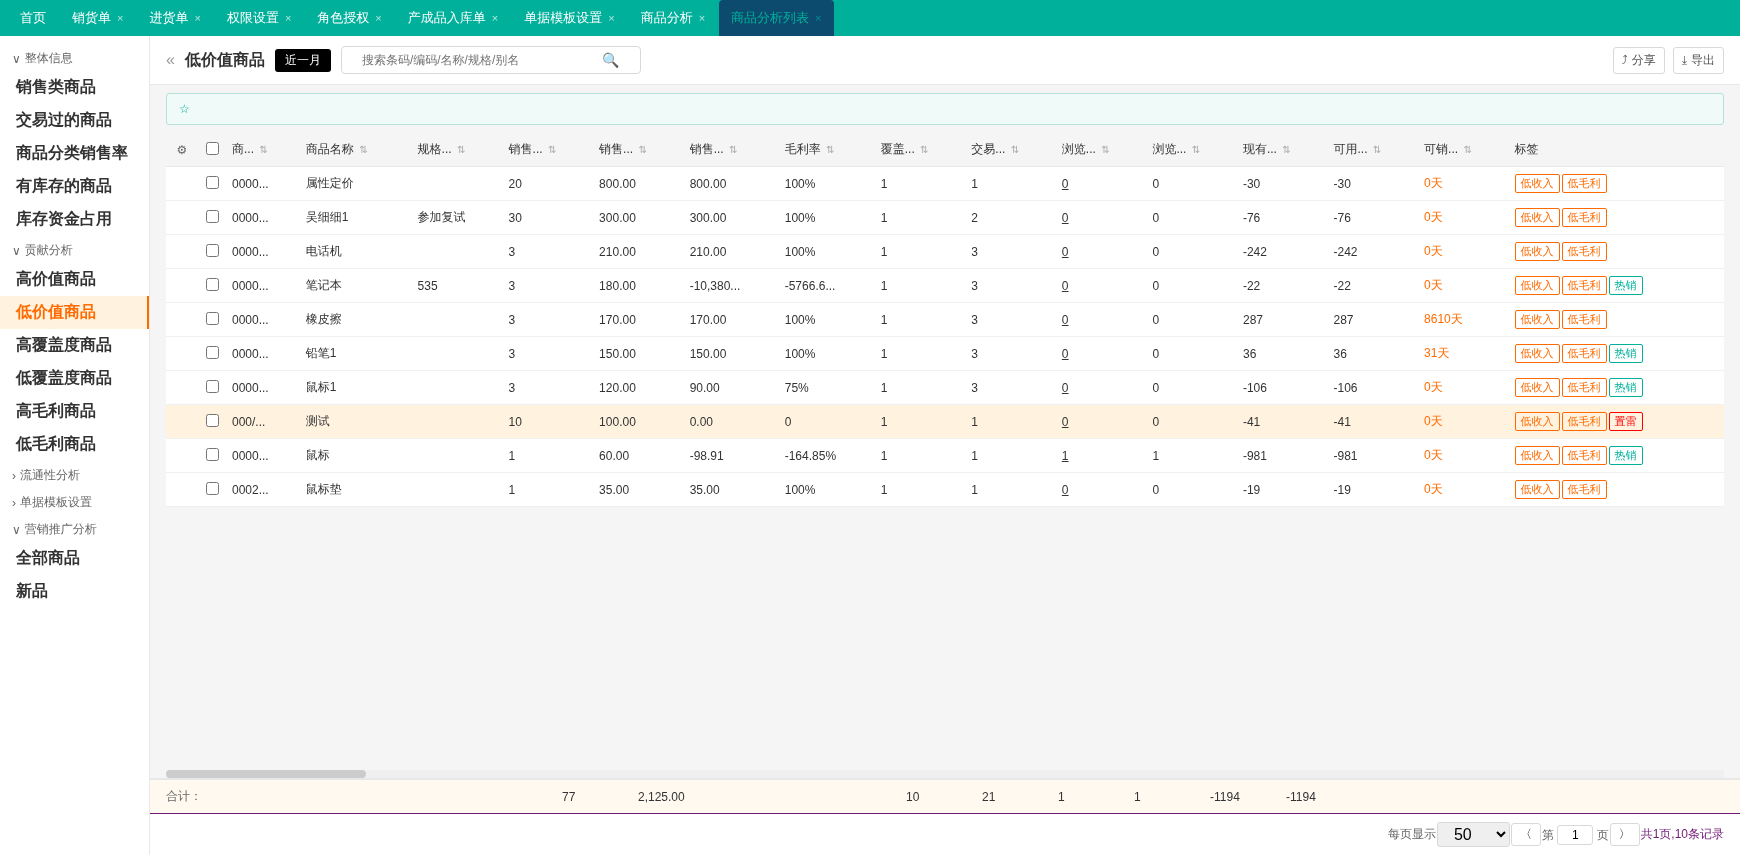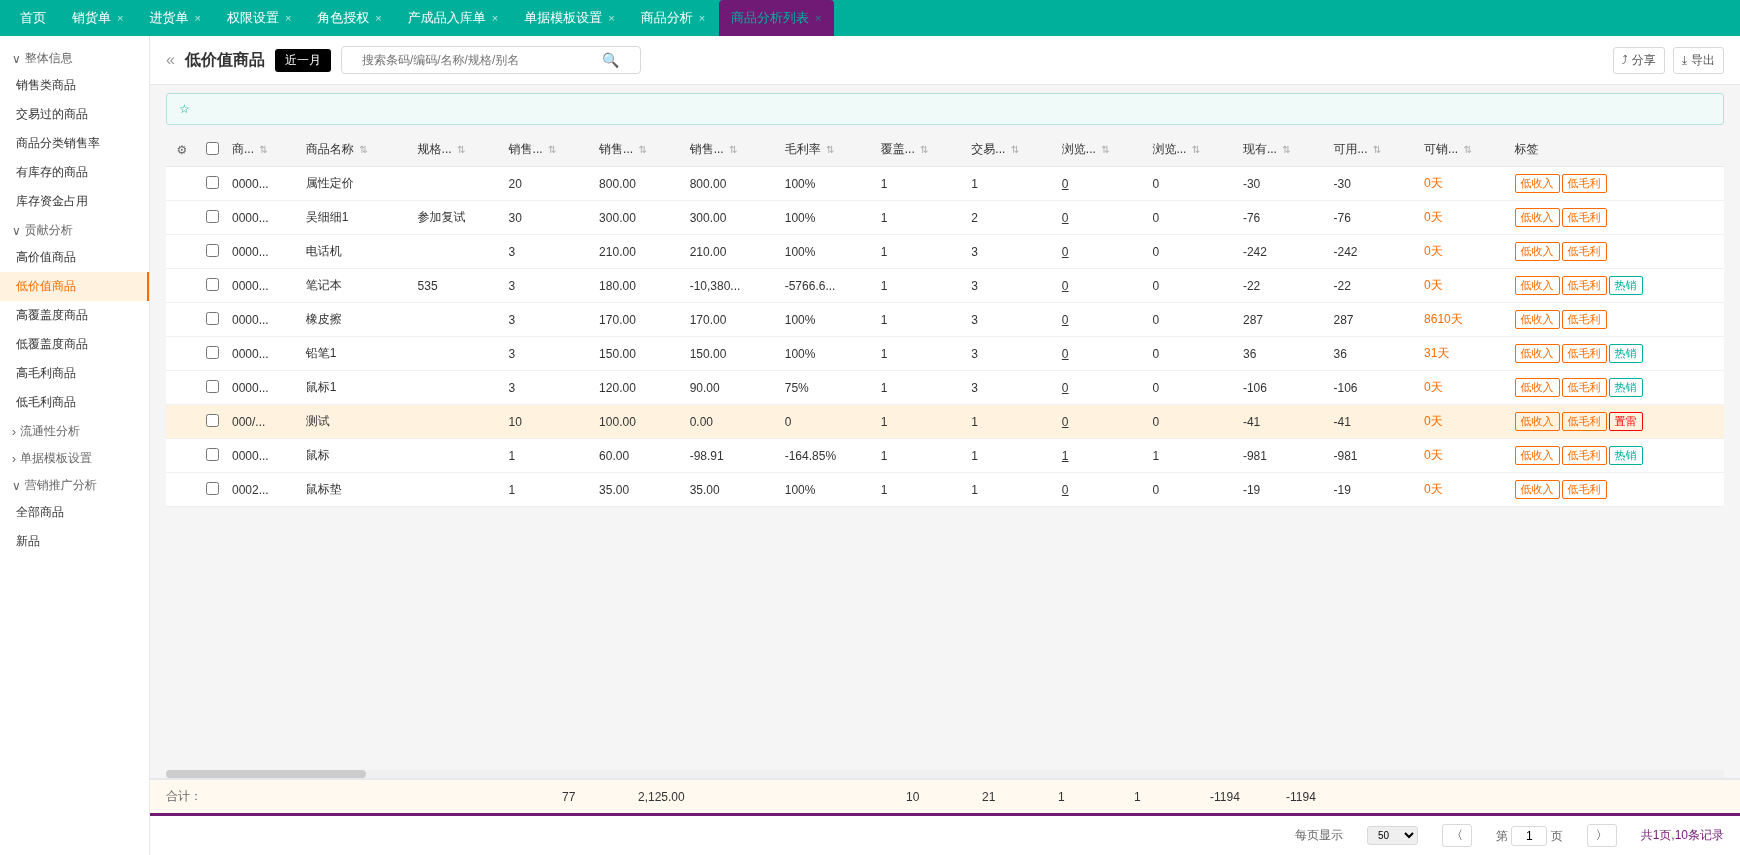--- a/index.html
+++ b/index.html
@@ -1,30 +1,30 @@
 <!DOCTYPE html>
 <html><head>
   <meta charset="utf-8">
   <style>
     * { margin: 0; padding: 0; box-sizing: border-box; }
     body { font-family: 'Microsoft YaHei', Arial, sans-serif; font-size: 12px; background: #f5f5f5; color: #333; width: 1740px; min-height: 855px; overflow-x: hidden; }
 
     
     .top-nav { display: flex; align-items: center; background: #00b09b; height: 36px; padding: 0 8px; gap: 2px; }
     .nav-item { color: #fff; padding: 0 12px; height: 36px; display: flex; align-items: center; cursor: pointer; font-size: 13px; white-space: nowrap; }
-    .nav-item.active { background: #701a75; color: #00b09b; border-radius: 4px 4px 0 0; }
+    .nav-item.active { background: #0c4a6e; color: #00b09b; border-radius: 4px 4px 0 0; }
     .nav-item .close-x { margin-left: 6px; font-size: 11px; opacity: 0.7; }
 
     
     .main-layout { display: flex; height: calc(855px - 36px); }
 
     
     .sidebar { width: 150px; background: #fff; border-right: 1px solid #e8e8e8; padding: 8px 0; overflow-y: auto; flex-shrink: 0; }
     .sidebar-section-title { color: #666; font-size: 12px; padding: 6px 12px 4px; display: flex; align-items: center; gap: 4px; }
-    .sidebar-item { padding: 6px 16px; cursor: pointer; color: #333; font-size: 12px; }
+    .sidebar-item { padding: 6px 16px; cursor: pointer; color: #333; font-size: 16px; font-weight: bold; }
     .sidebar-item.active { background: #fff3e0; color: #ff6b00; border-right: 2px solid #ff6b00; }
 
     
     .content { flex: 1; display: flex; flex-direction: column; overflow: hidden; }
 
     
     .content-header { display: flex; align-items: center; padding: 10px 16px; background: #fff; border-bottom: 1px solid #e8e8e8; gap: 10px; }
     .page-title { font-size: 16px; font-weight: bold; color: #333; }
     .period-btn { background: #000000; color: #fff; border: none; padding: 3px 10px; border-radius: 3px; cursor: pointer; font-size: 12px; }
     .search-box { display: flex; align-items: center; border: 1px solid #d9d9d9; border-radius: 4px; padding: 0 20px; height: 28px; gap: 6px; flex: 1; max-width: 300px; }
@@ -54,23 +54,23 @@
     .checkbox-col { width: 28px; text-align: center; }
     .gear-col { width: 32px; text-align: center; color: #666; }
 
     
     .footer-total { background: #fff9f0; border-top: 2px solid #e8e8e8; padding: 8px 16px; display: flex; align-items: center; font-size: 12px; }
     .footer-total .label { color: #666; margin-right: 20px; text-align: right; }
     .footer-total-values { display: flex; gap: 16px; flex: 1; }
     .footer-val { min-width: 80px; padding: 0 6px; color: #333; }
 
     
-    .pagination { display: flex; align-items: center; justify-content: flex-end; padding: 8px 16px; background: #fff; border-top: 3px solid #701a75; gap: 24px; font-size: 12px; }
+    .pagination { display: flex; align-items: center; justify-content: flex-end; padding: 8px 16px; background: #fff; border-top: 1px solid #701a75; gap: 1px; font-size: 12px; }
     .page-size-label { color: #666; }
-    .page-size-select { border: 1px solid #d9d9d9; padding: 2px 6px; border-radius: 3px; font-size: 10px; }
+    .page-size-select { border: 1px solid #d9d9d9; padding: 2px 12px; border-radius: 3px; font-size: 16px; }
     .page-btn { border: 1px solid #d9d9d9; background: #fff; padding: 2px 8px; border-radius: 3px; cursor: pointer; font-size: 12px; }
     .page-btn:disabled { color: #ccc; cursor: default; }
     .page-info { color: #666; }
     .page-input { border: 1px solid #d9d9d9; width: 36px; text-align: center; padding: 2px; border-radius: 3px; font-size: 12px; }
     .total-info { color: #701a75; }
 
     
     .scrollbar-area { height: 8px; background: #f0f0f0; margin: 0 16px; }
     .scrollbar-thumb { width: 200px; height: 8px; background: #ccc; border-radius: 4px; }
   </style>

